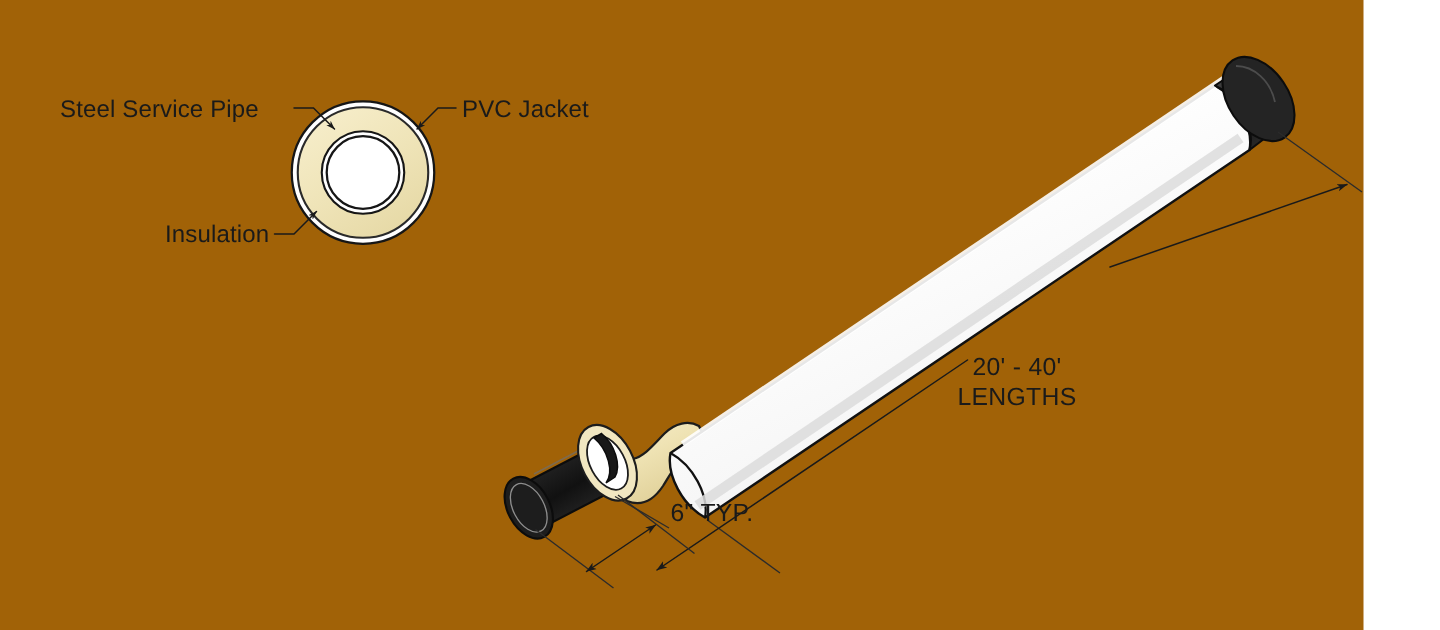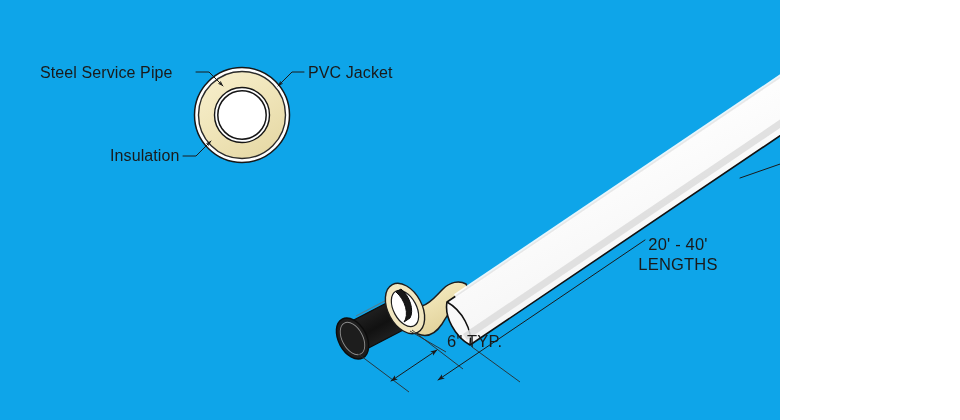--- a/index.html
+++ b/index.html
@@ -5,23 +5,23 @@
   html, body {
     margin: 0;
     padding: 0;
     background: #ffffff;
   }
   body {
     font-family: "Liberation Sans", sans-serif;
   }
   #canvas {
     position: relative;
-    width: 780px;
+    width: 909px;
     height: 420px;
-    background: #0ea5e9;
+    background: #a16207;
     overflow: hidden;
     text-align: center;
   }
   svg { display: block; }
   .dim-text {
     font-family: "Liberation Sans", sans-serif;
     font-size: 16.5px;
     fill: #1a1a1a;
     letter-spacing: 0.2px;
   }

